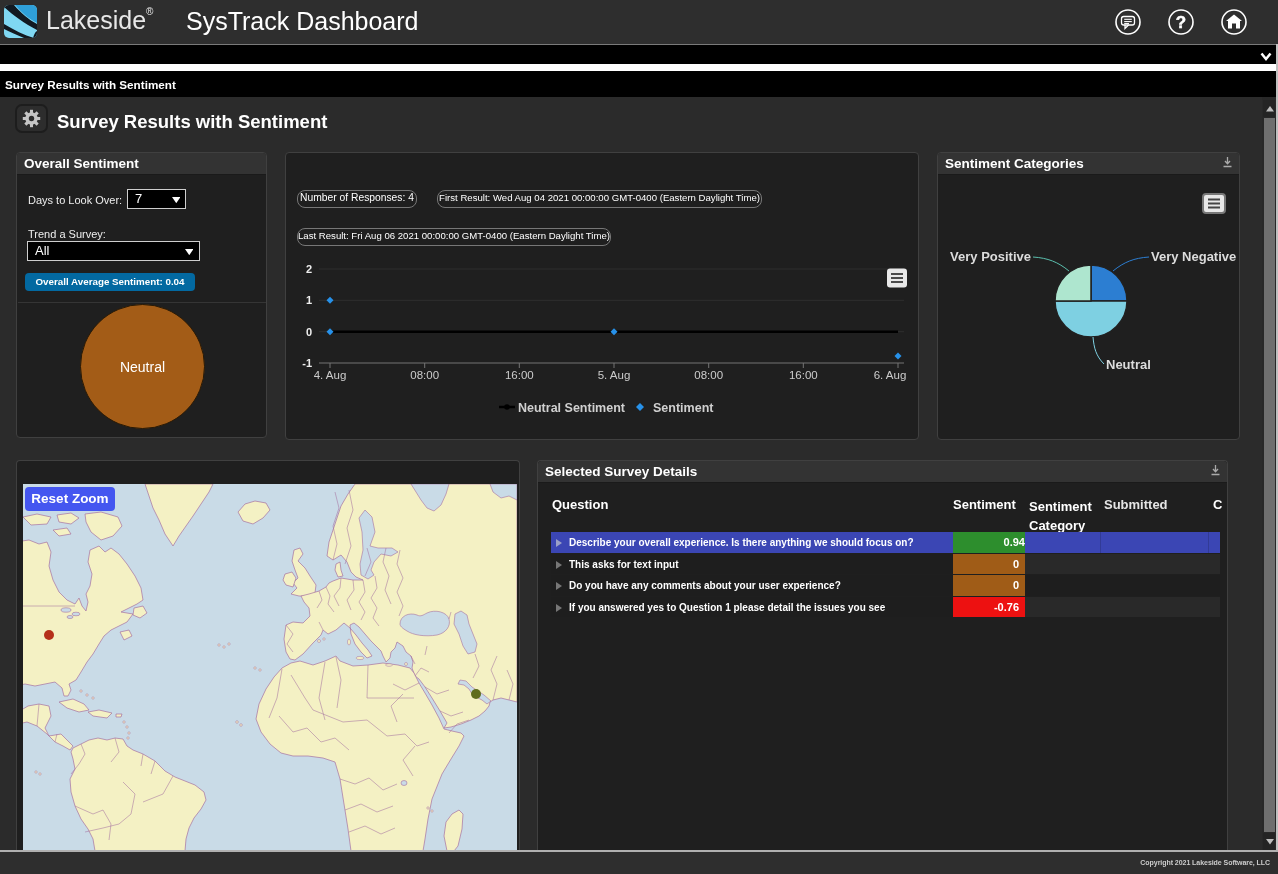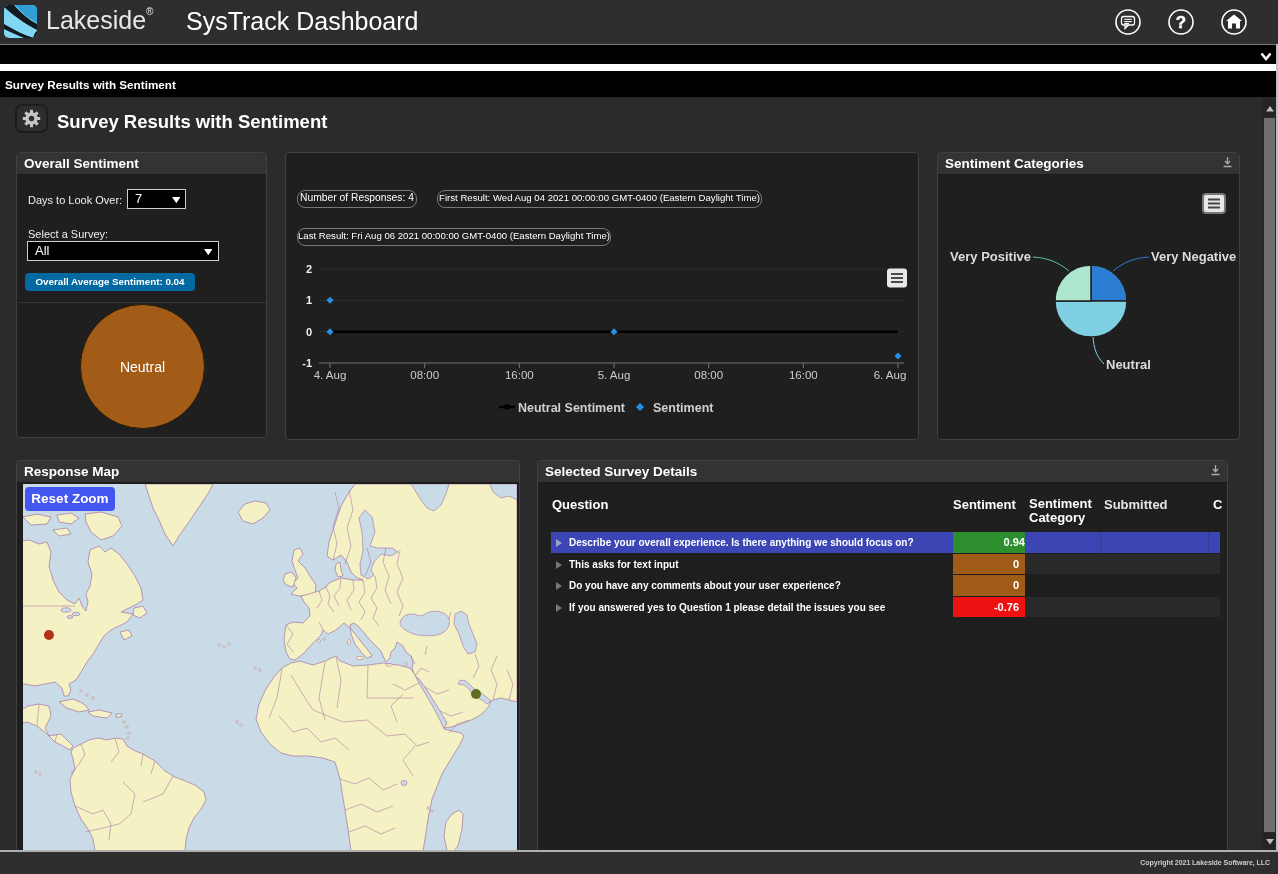--- a/index.html
+++ b/index.html
@@ -85,22 +85,22 @@
 <div class="abs" style="left:57px;top:111px;font-size:18.5px;font-weight:bold;color:#fff">Survey Results with Sentiment</div>
 
 <div class="panel" style="left:16px;top:152px;width:251px;height:286px">
   <div class="phead">Overall Sentiment</div>
   <div class="abs" style="left:11px;top:41px;font-size:11px;color:#eee">Days to Look Over:</div>
   <div class="abs" style="left:110px;top:36px;width:59px;height:19.5px;background:#000;border:1px solid #cfcfcf;color:#fff;font-size:13px;line-height:17.5px;padding-left:7px">7
     <svg style="position:absolute;right:5px;top:6.5px" width="8.5" height="6.5">
         <path d="M0,0 L8.5,0 L4.25,6.2 Z" fill="#fff"></path>
       </svg>
   </div>
-  <div class="abs" style="left:11px;top:75px;font-size:11px;color:#eee">Select a Survey:</div>
-  <div class="abs" style="left:10px;top:88px;width:192px;height:19.5px;background:#000;border:1px solid #cfcfcf;color:#fff;font-size:13px;line-height:17.5px;padding-left:7px">All
+  <div class="abs" style="left:11px;top:75px;font-size:11px;color:#eee">Trend a Survey:</div>
+  <div class="abs" style="left:10px;top:88px;width:173px;height:19.5px;background:#000;border:1px solid #cfcfcf;color:#fff;font-size:13px;line-height:17.5px;padding-left:7px">All
     <svg style="position:absolute;right:6px;top:6.5px" width="8.5" height="6.5">
         <path d="M0,0 L8.5,0 L4.25,6.2 Z" fill="#fff"></path>
       </svg>
   </div>
   <div class="abs" style="left:8px;top:120px;width:170px;height:18px;background:#0369a1;border-radius:4px;color:#fff;font-size:9.8px;font-weight:bold;text-align:center;line-height:18px;white-space:nowrap">Overall Average Sentiment: 0.04</div>
   <div class="abs" style="left:1px;top:149px;width:248px;height:135px;border-top:1px solid #353535"></div>
   <div class="abs" style="left:63px;top:151px;width:125px;height:125px;border-radius:50%;background:#a35c17;border:1px solid #2a1a05"></div>
   <div class="abs" style="left:63px;top:206px;width:125px;text-align:center;font-size:14px;color:#fff">Neutral</div>
 </div>
 
@@ -189,21 +189,20 @@
     <path d="M155,161 C156,172 158,180 166,188" fill="none" stroke="#7ed0e2" stroke-width="1"></path>
     <g font-family="Liberation Sans" font-size="13" font-weight="bold" fill="#dcdcdc">
       <text x="93" y="85" text-anchor="end">Very Positive</text>
       <text x="213" y="85">Very Negative</text>
       <text x="168" y="193">Neutral</text>
     </g>
   </svg>
 </div>
 
 <div class="panel" style="left:16px;top:460px;width:504px;height:391px;border-bottom:none;border-radius:4px 4px 0 0">
-  <div class="phead">Response Map</div>
   <svg class="abs" style="left:6px;top:23px" width="494" height="366" viewBox="0 0 494 366">
     <rect width="494" height="366" fill="#c9dbe7"></rect>
     <g fill="#f4f1c4" stroke="#a671a0" stroke-width="0.7" stroke-linejoin="round">
 
       <path d="M0,33 L14,30 L28,33 L24,40 L8,41 Z"></path>
       <path d="M34,31 L48,29 L56,34 L48,40 L36,38 Z"></path>
       <path d="M62,30 L78,28 L95,33 L99,42 L90,52 L78,56 L68,48 L63,38 Z"></path>
       <path d="M30,46 L44,44 L48,50 L36,52 Z"></path>
 
       <path d="M-8,58 L6,56 L16,60 L24,58 L28,68 L26,82 L30,96 L36,108 L44,116 L52,120 L56,114 L59,122 L63,127 L65,118 L63,110 L67,102 L69,90 L65,78 L67,66 L76,62 L82,68 L88,64 L96,70 L104,80 L112,92 L118,104 L120,116 L114,120 L106,124 L98,128 L110,130 L104,138 L96,142 L88,146 L81,152 L76,160 L70,170 L64,178 L58,188 L53,196 L46,200 L48,206 L45,212 L41,212 L39,204 L32,198 L22,200 L12,202 L2,200 L-8,202 Z"></path>
@@ -340,21 +339,21 @@
 </div>
 
 <div class="panel" style="left:537px;top:460px;width:691px;height:391px;border-bottom:none;border-radius:4px 4px 0 0;overflow:hidden">
   <div class="phead">Selected Survey Details
     <svg class="dlicon" viewBox="0 0 9 11">
         <path d="M4.5,0 L4.5,6 M2,4 L4.5,6.8 L7,4 M0.5,9.5 L8.5,9.5" stroke="#aaa" stroke-width="1.3" fill="none"></path>
       </svg>
   </div>
   <div class="abs" style="left:14px;top:36px;font-size:13px;font-weight:bold;color:#fff">Question</div>
   <div class="abs" style="left:415px;top:36px;width:61px;text-align:right;font-size:13px;font-weight:bold;color:#fff">Sentiment</div>
-  <div class="abs" style="left:491px;top:36px;width:70px;font-size:13px;line-height:14px;font-weight:bold;color:#fff">Sentiment Category</div>
+  <div class="abs" style="left:491px;top:36px;width:70px;font-size:13px;line-height:19px;font-weight:bold;color:#fff">Sentiment Category</div>
   <div class="abs" style="left:566px;top:36px;font-size:13px;font-weight:bold;color:#e5e5e5">Submitted</div>
   <div class="abs" style="left:675px;top:36px;font-size:13px;font-weight:bold;color:#fff">C</div>
 
   <div class="abs" style="left:13px;top:71px;width:669px;height:20.5px;background:#3b46b4">
     <svg style="position:absolute;left:5px;top:7px" width="6" height="8">
         <path d="M0,0 L6,4 L0,8 Z" fill="#9aa0c8"></path>
       </svg>
     <span style="position:absolute;left:18px;top:5px;font-size:10px;font-weight:bold;color:#fff;white-space:nowrap">Describe your overall experience. Is there anything we should focus on?</span>
     <div style="position:absolute;left:402px;top:0;width:72px;height:20.5px;background:#2d8e2d;color:#fff;font-size:11px;font-weight:bold;text-align:right;line-height:20.5px;">0.94</div>
     <div style="position:absolute;left:549px;top:0;width:1px;height:20.5px;background:#323b96"></div>

